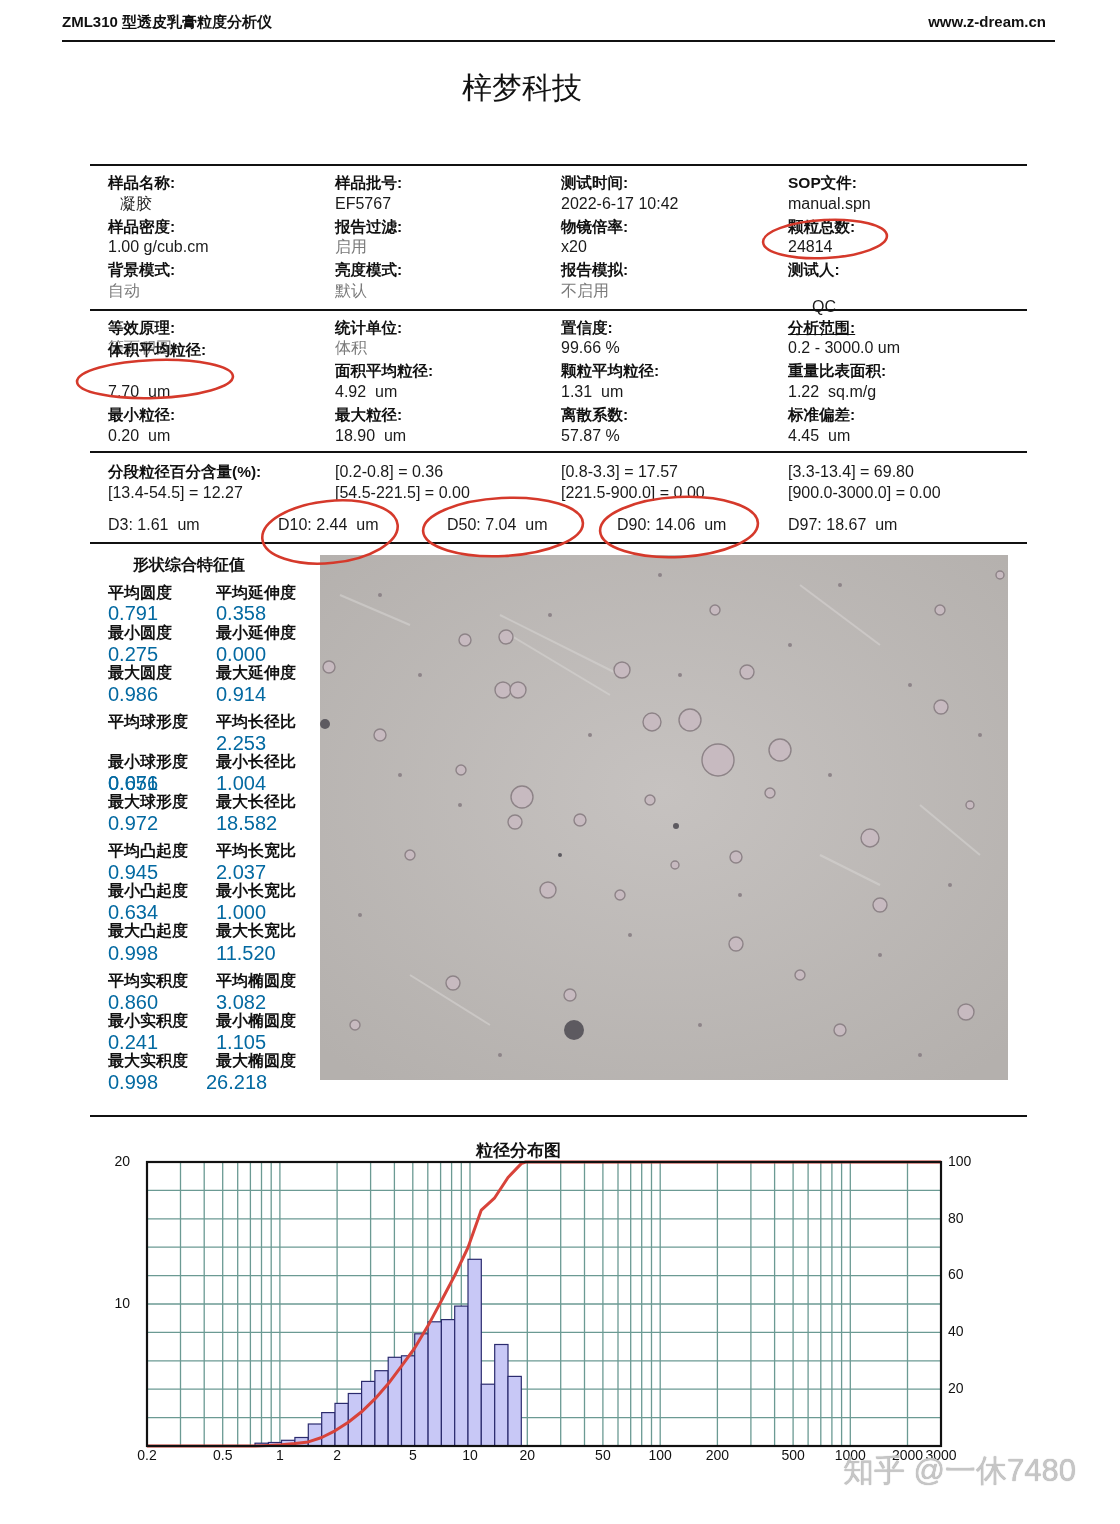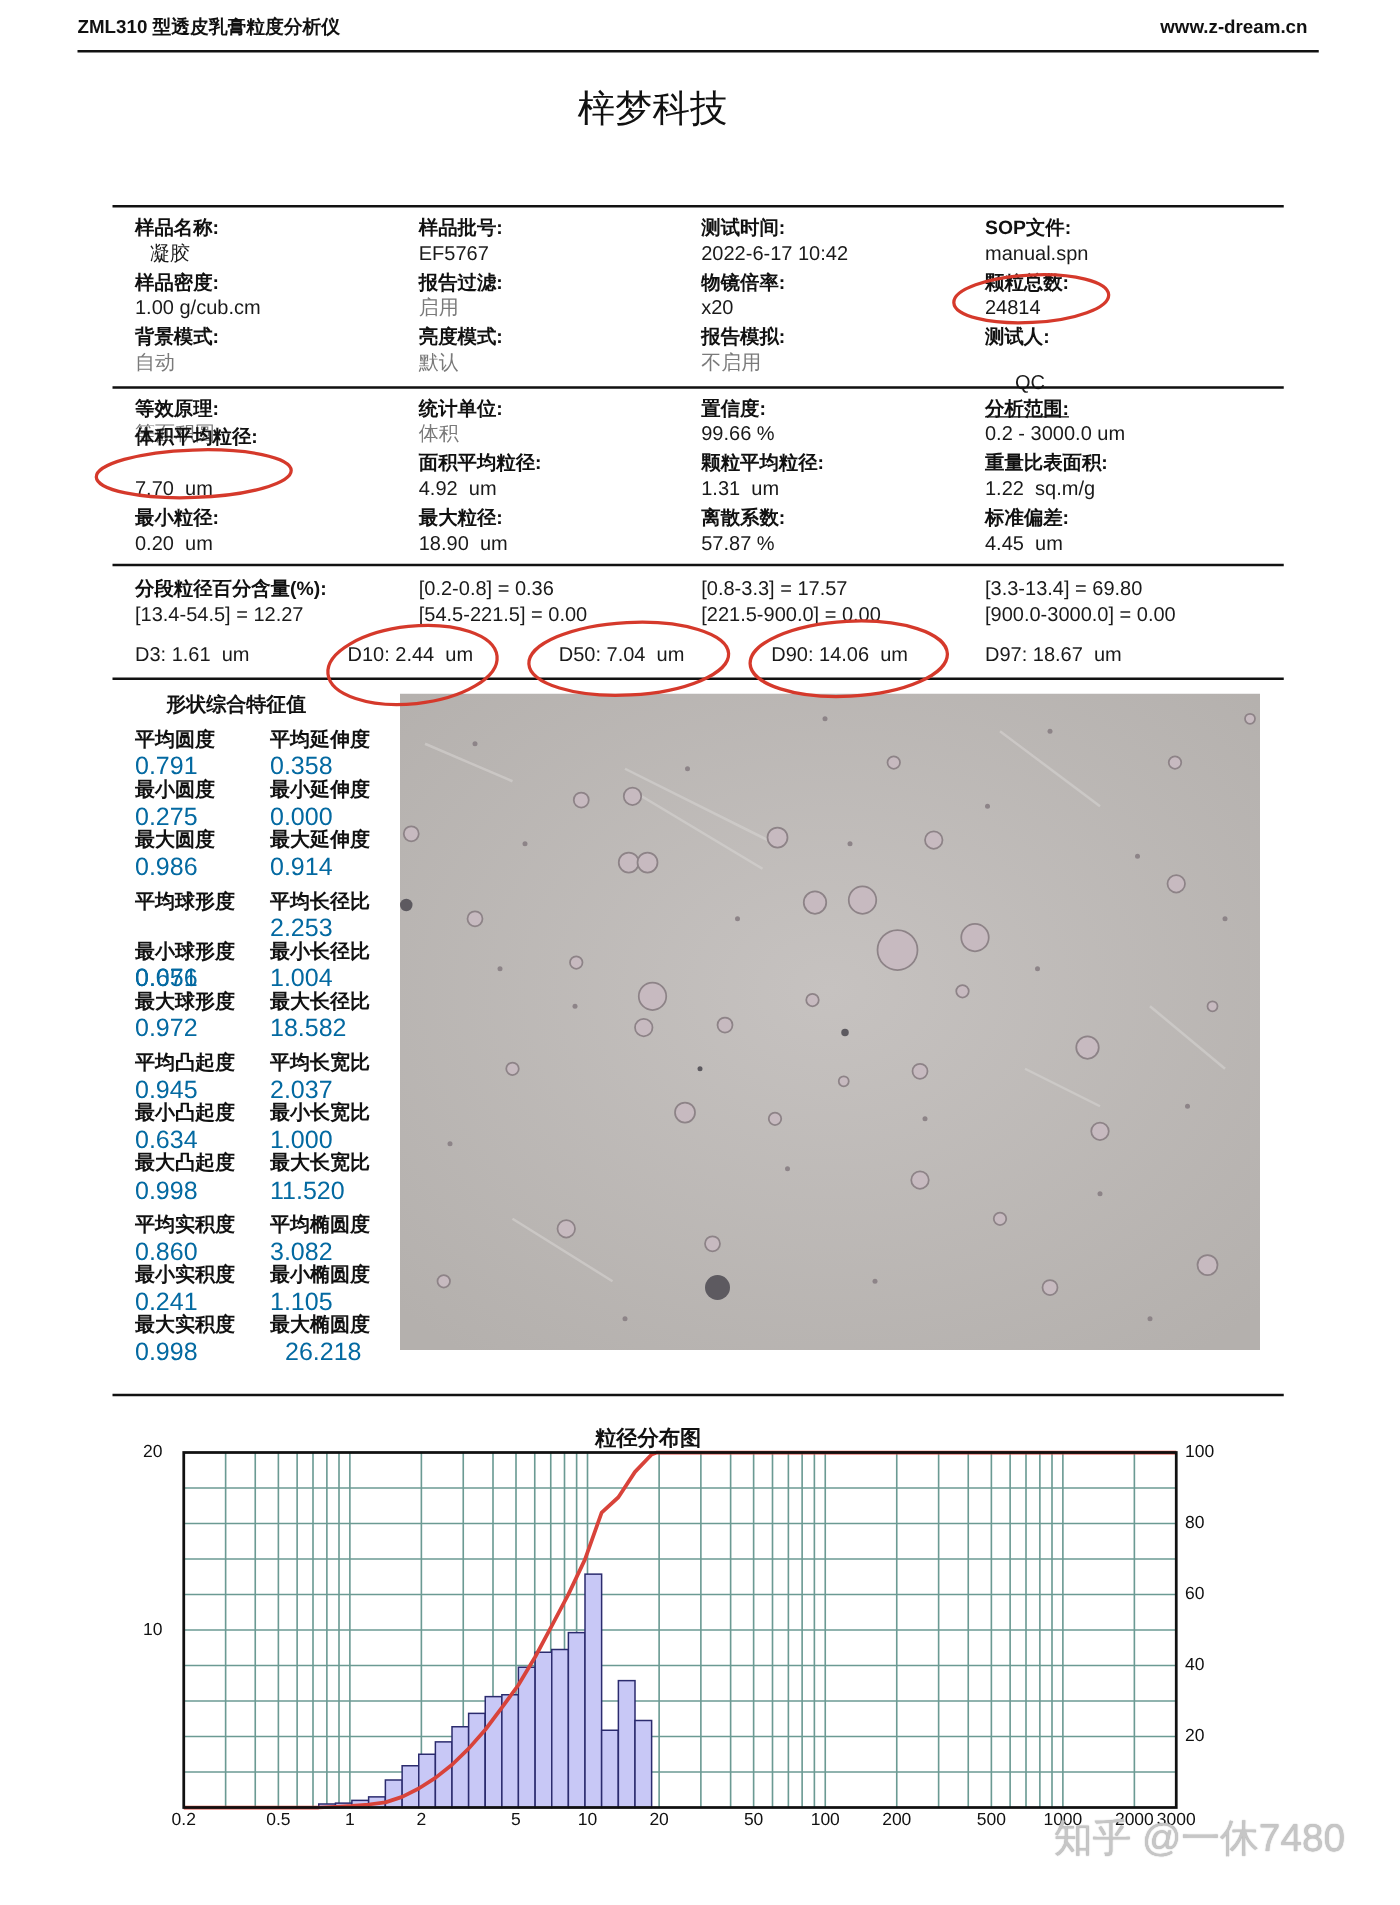--- a/index.html
+++ b/index.html
@@ -168,21 +168,21 @@
     <div class="abs sval" style="left:216px;top:992px;">3.082</div>
 
     <div class="abs slbl" style="left:108px;top:1011px;">最小实积度</div>
     <div class="abs slbl" style="left:216px;top:1011px;">最小椭圆度</div>
     <div class="abs sval" style="left:108px;top:1032px;">0.241</div>
     <div class="abs sval" style="left:216px;top:1032px;">1.105</div>
 
     <div class="abs slbl" style="left:108px;top:1051px;">最大实积度</div>
     <div class="abs slbl" style="left:216px;top:1051px;">最大椭圆度</div>
     <div class="abs sval" style="left:108px;top:1072px;">0.998</div>
-    <div class="abs sval" style="left:228px;top:1072px;">26.218</div>
+    <div class="abs sval" style="left:206px;top:1072px;">26.218</div>
   </div>
 
   <div id="photo">
     <svg width="688" height="525" viewBox="0 0 688 525">
       <defs>
         <radialGradient id="pg" cx="50%" cy="45%" r="70%">
           <stop offset="0%" stop-color="#c6c2c0"></stop>
           <stop offset="100%" stop-color="#b4b0ad"></stop>
         </radialGradient>
       </defs>

